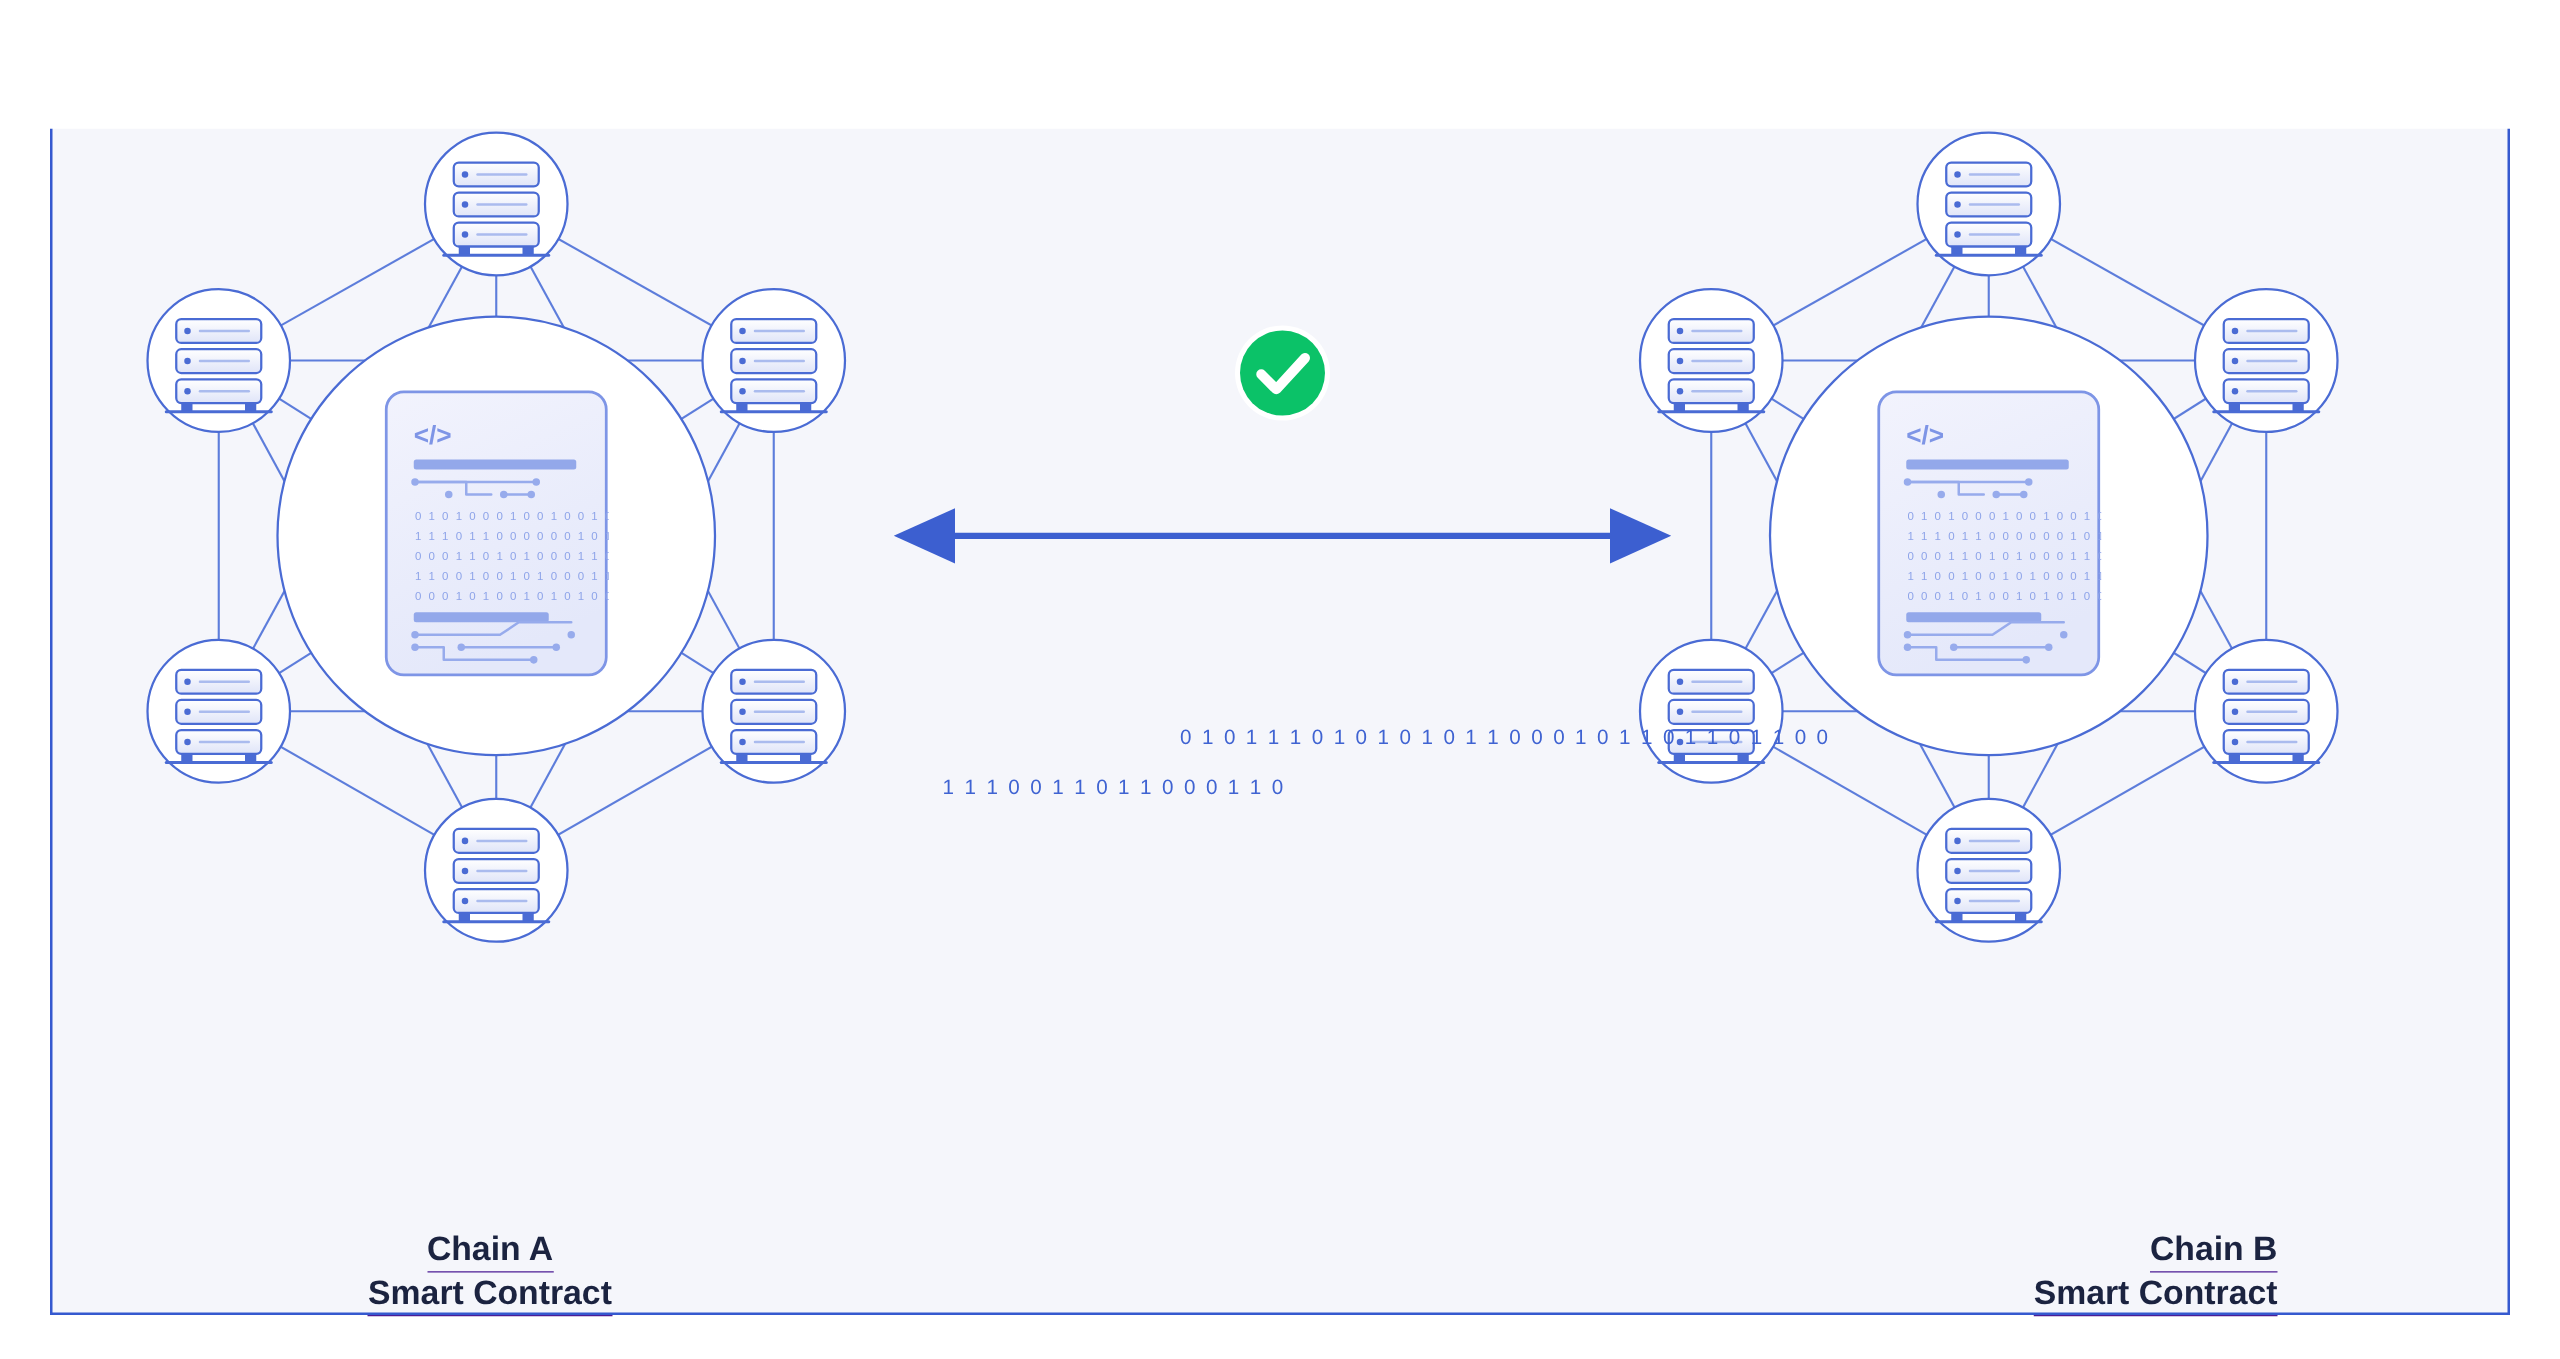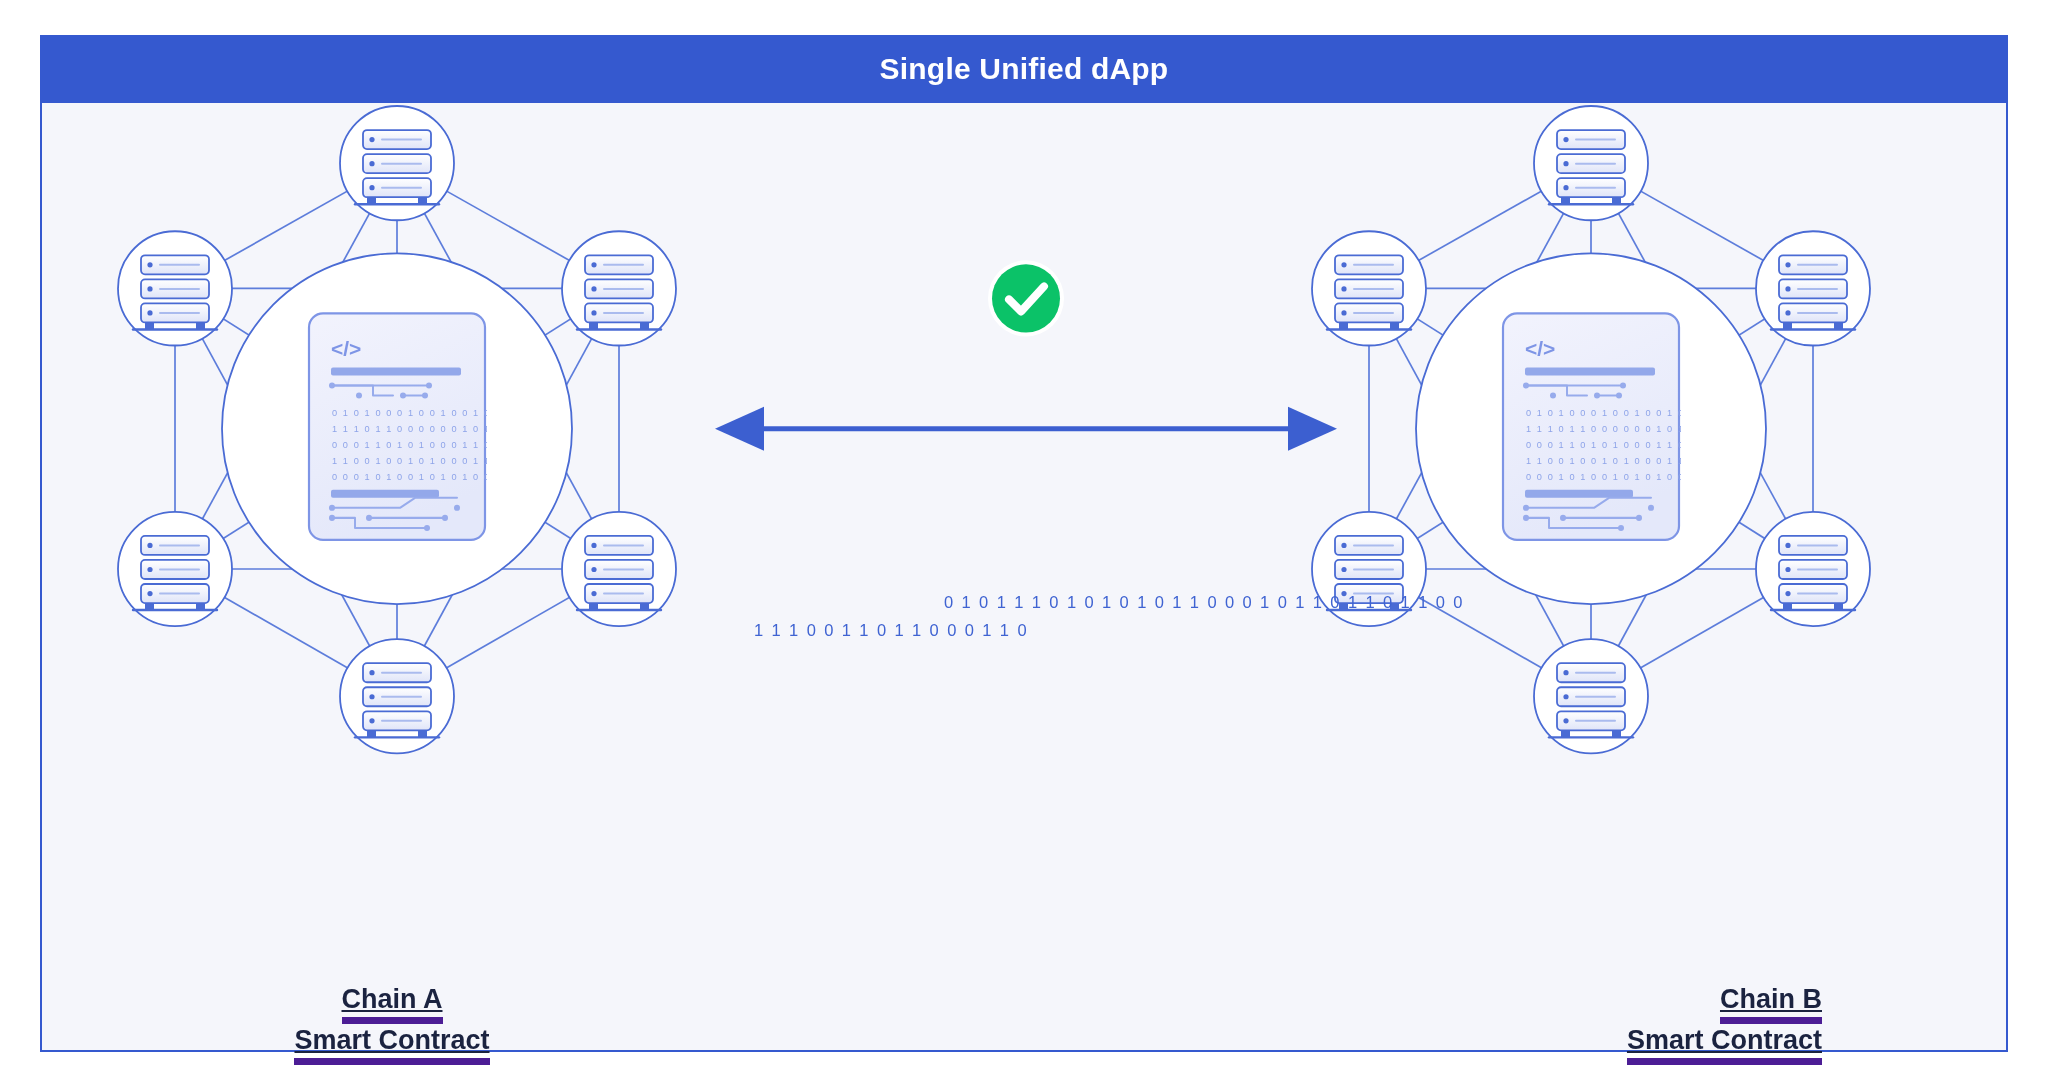--- a/index.html
+++ b/index.html
@@ -34,42 +34,39 @@
   svg#diagram{position:absolute;left:0;top:0;width:100%;height:100%;display:block;}
   .lbl{
     position:absolute;
     text-align:center;
     color:#1b2340;
     font-size:27px;
     font-weight:bold;
     line-height:1.22;
     white-space:nowrap;
   }
-  .lbl span{display:inline-block;border-bottom:7px solid #4c1d95;padding-bottom:1px;text-decoration:underline;}
+  .lbl span{display:inline-block;border-bottom:1px solid #4c1d95;padding-bottom:1px;}
   #label-a{left:120px;top:880px;width:460px;}
   #label-b{left:1320px;top:880px;width:460px;text-align:right;}
   .bin-arrow-lbl{
     position:absolute;
     color:#3f63d2;
     font-size:16.5px;
     letter-spacing:1.9px;
     white-space:nowrap;
     font-family:"Liberation Sans","DejaVu Sans",sans-serif;
   }
-  #bin-top{left:902px;top:478px;margin-top:12px;}
+  #bin-top{left:902px;top:478px;}
   #bin-bottom{left:712px;top:518px;}
 </style>
 </head>
 <body>
 
 <div id="frame">
 
-  <div id="header">
-    <div id="header-title">Single Unified dApp</div>
-  </div>
 
   <div id="canvas">
 
     <svg id="diagram" viewBox="0 0 1964 945" preserveAspectRatio="none">
       <defs>
         <linearGradient id="rackGrad" x1="0" y1="0" x2="0" y2="1">
           <stop offset="0%" stop-color="#ffffff"></stop>
           <stop offset="100%" stop-color="#dfe4f8"></stop>
         </linearGradient>
         <linearGradient id="cardGrad" x1="0" y1="0" x2="0.35" y2="1">

